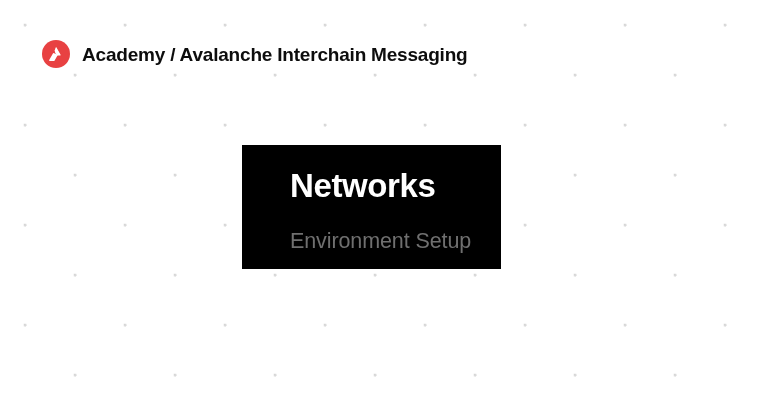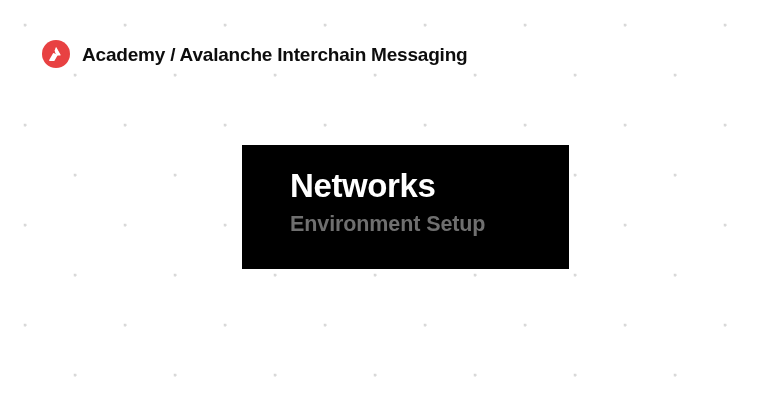--- a/index.html
+++ b/index.html
@@ -73,40 +73,40 @@
     letter-spacing: -0.2px;
     white-space: nowrap;
     line-height: 1;
   }
 
   
   #content-card {
     position: absolute;
     left: 242px;
     top: 145px;
-    width: 327px;
+    width: 259px;
     height: 124px;
     background: #000000;
     box-sizing: border-box;
     padding: 23px 0 0 48px;
   }
 
   #card-title {
     font-size: 33px;
     font-weight: bold;
     color: #ffffff;
     letter-spacing: -0.4px;
     line-height: 1.1;
     white-space: nowrap;
   }
 
   #card-subtitle {
-    margin-top: 9px;
+    margin-top: 26px;
     font-size: 21.5px;
-    font-weight: bold;
+    font-weight: normal;
     color: #6f6f6f;
     letter-spacing: -0.1px;
     line-height: 1.1;
     white-space: nowrap;
   }
 </style>
 </head>
 <body>
 
 <div id="slide">

